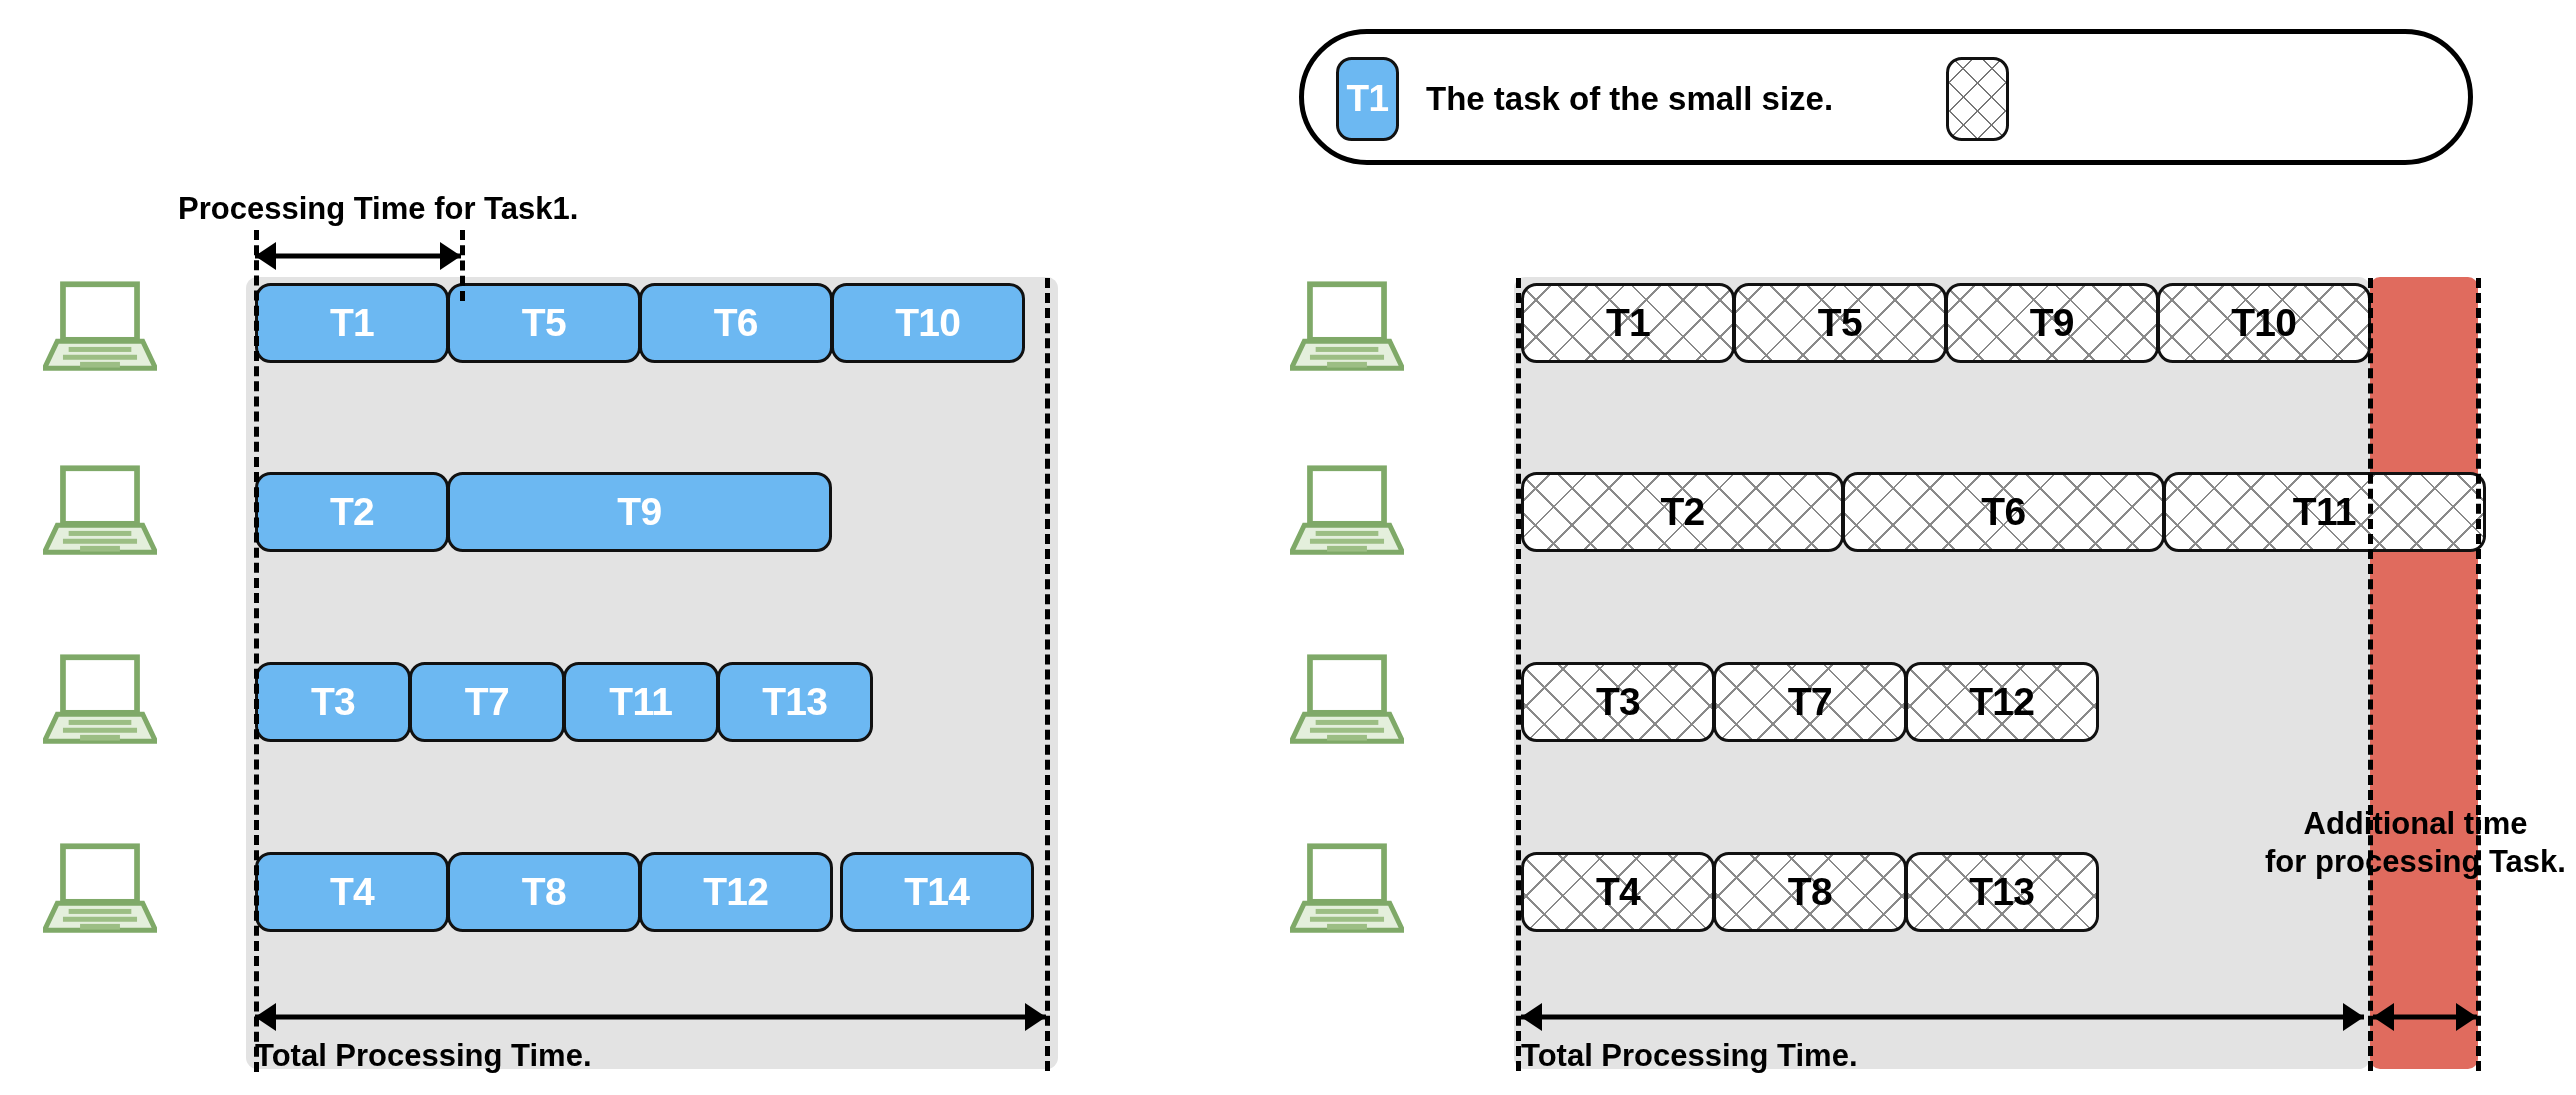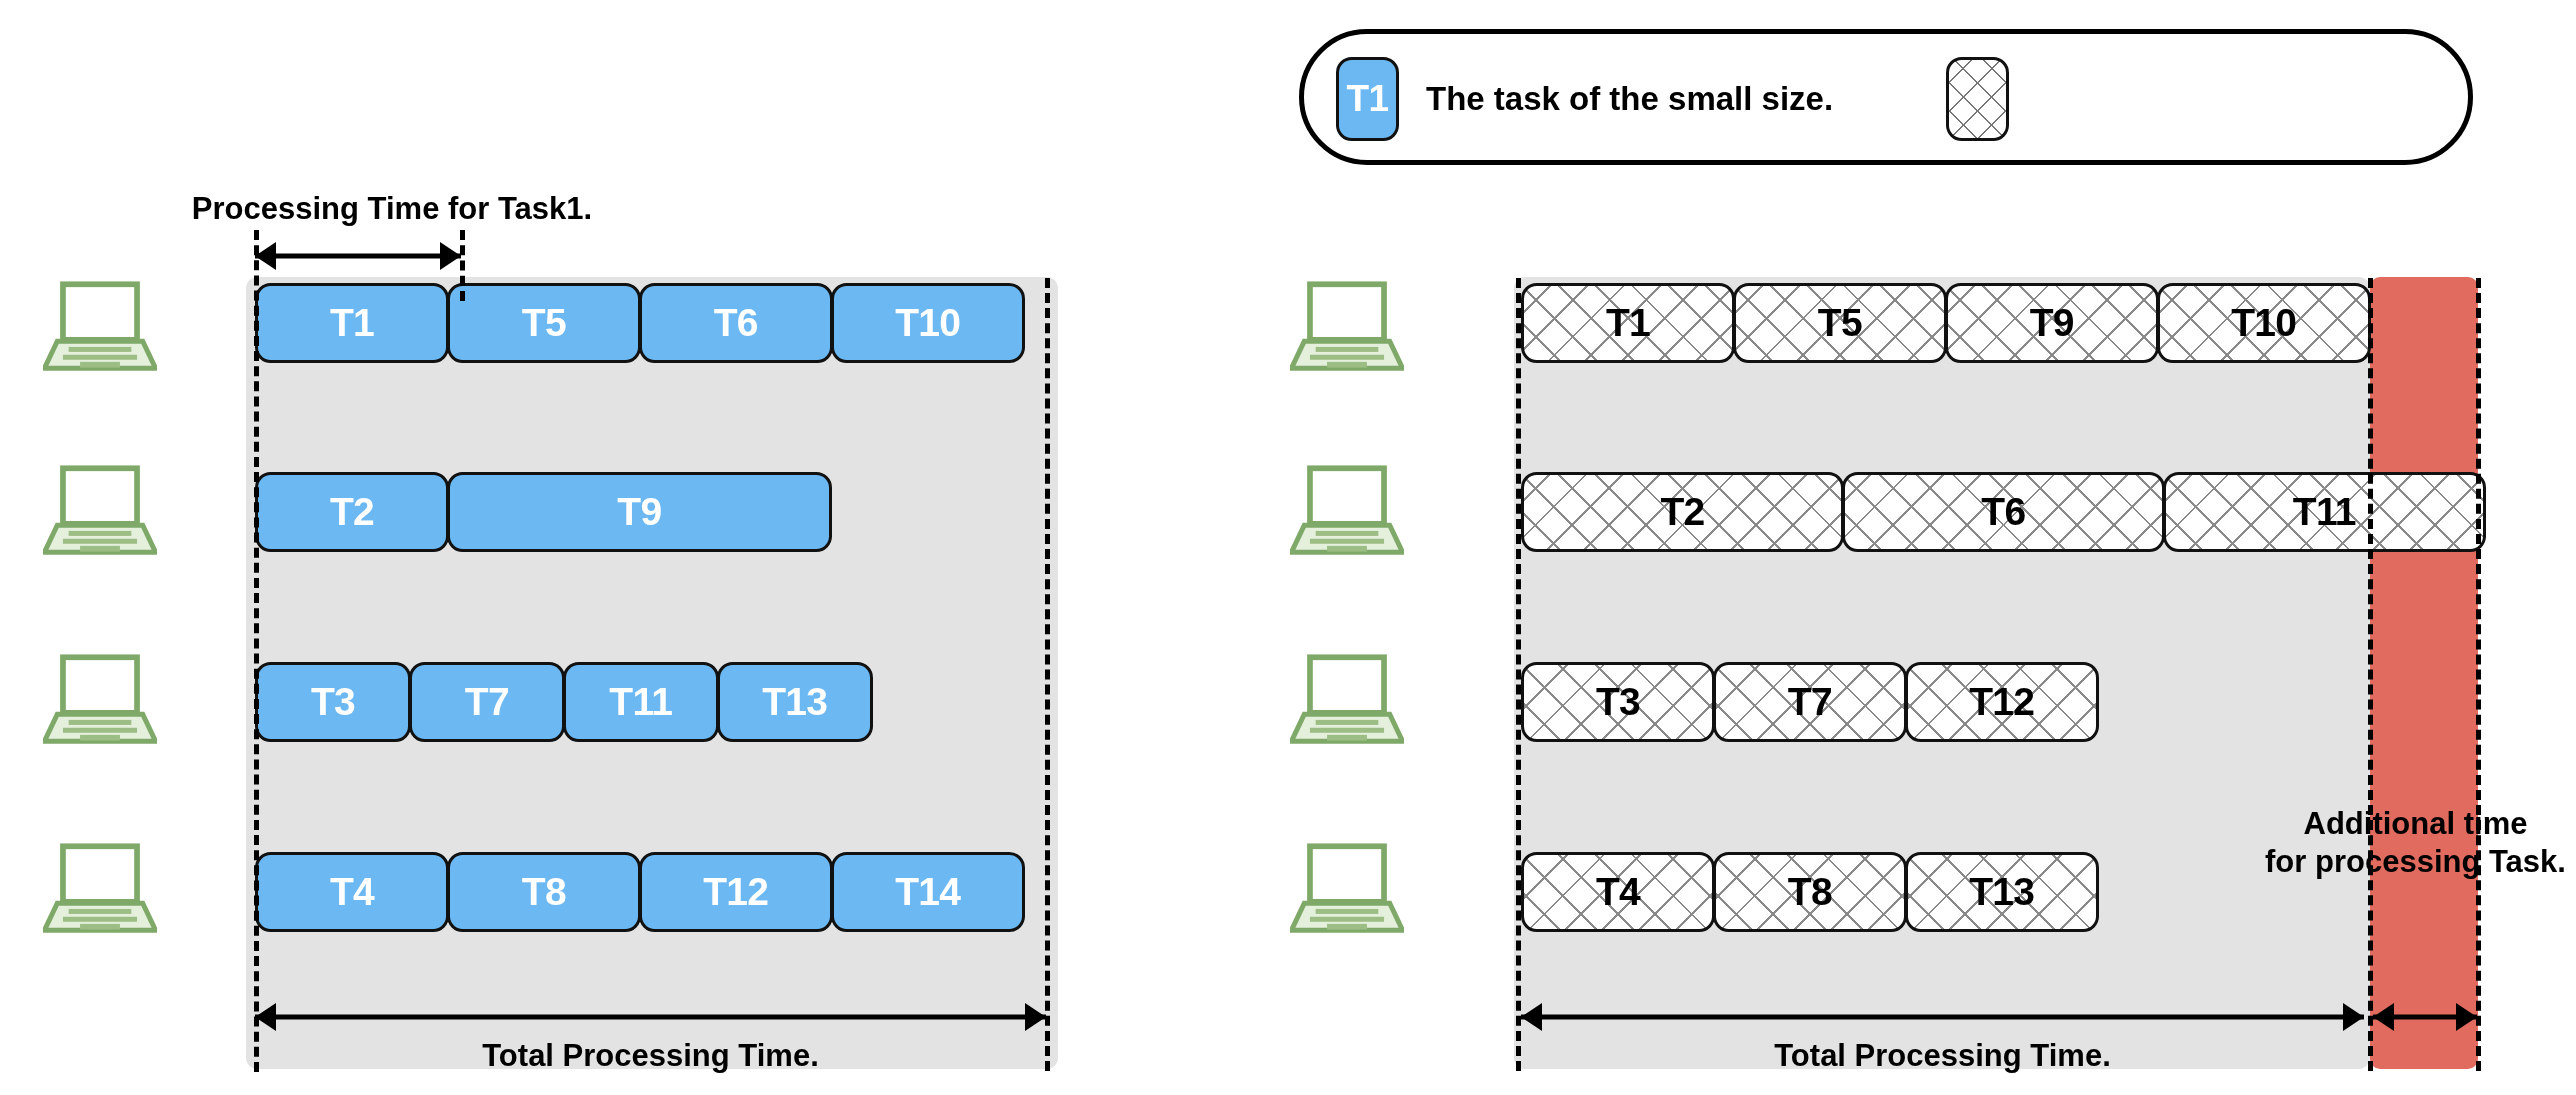--- a/index.html
+++ b/index.html
@@ -108,21 +108,21 @@
     width: 0; height: 0;
     border-top: 14.3px solid transparent;
     border-bottom: 14.3px solid transparent;
   }
   .arrow-head.left  { left: 0;  border-right: 21.4px solid #000; }
   .arrow-head.right { right: 0; border-left: 21.4px solid #000; }
 
   .caption {
     position: absolute;
     font-size: 31px; font-weight: 700; color: #000;
-    text-align: center; white-space: nowrap;
+    white-space: nowrap;
   }
   .caption-multi { white-space: normal; line-height: 1.22; }
 </style>
 </head>
 <body>
 
 <div id="page">
 
   <div class="legend-box">
 
@@ -222,21 +222,21 @@
     <div class="row" style="left:255px; top:852px;">
       <div class="task blue" style="width:194px;">
           <span>T4</span>
         </div>
       <div class="task blue" style="width:194px;">
           <span>T8</span>
         </div>
       <div class="task blue" style="width:194px;">
           <span>T12</span>
         </div>
-      <div class="task blue" style="width:194px;">
+      <div class="task blue" style="width:194px;margin-left:9px;">
           <span>T14</span>
         </div>
     </div>
 
     <div class="vline" style="left:254px; top:230px; height:842px;"></div>
     <div class="vline" style="left:460px; top:230px; height:71px;"></div>
     <div class="vline" style="left:1045px; top:278px; height:793px;"></div>
 
     <div class="caption" style="left:178px; top:191px; width:428px;">Processing Time for Task1.</div>
     <div class="arrow-row" style="left:255px; top:251px; width:206px;">

